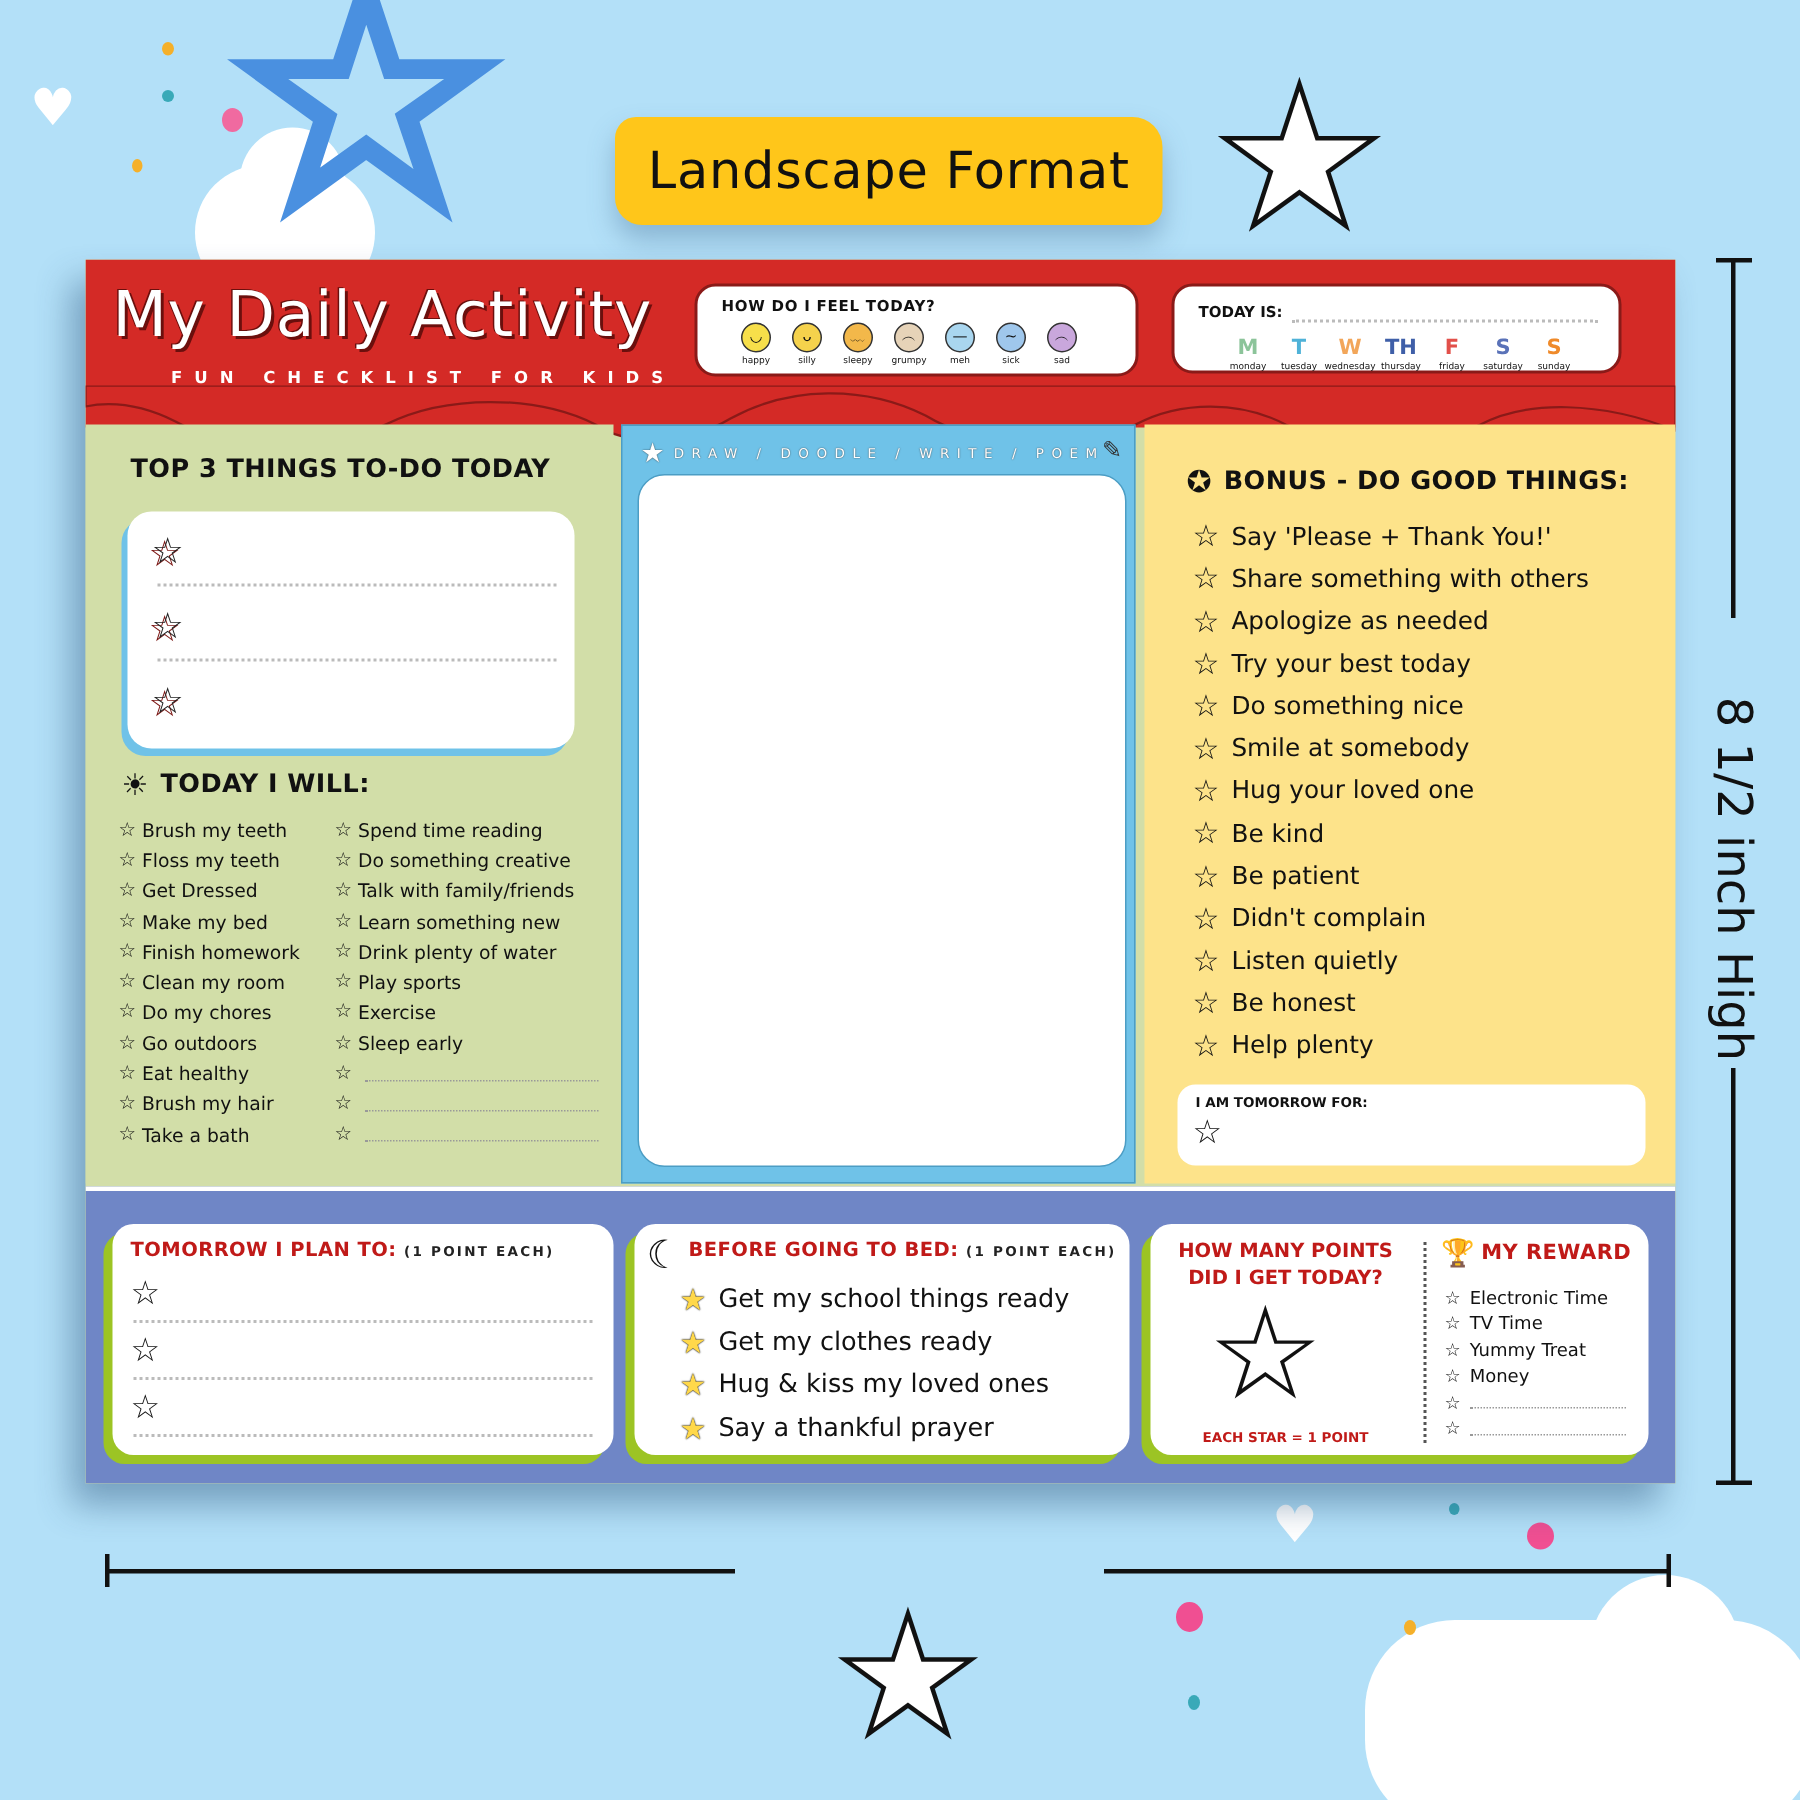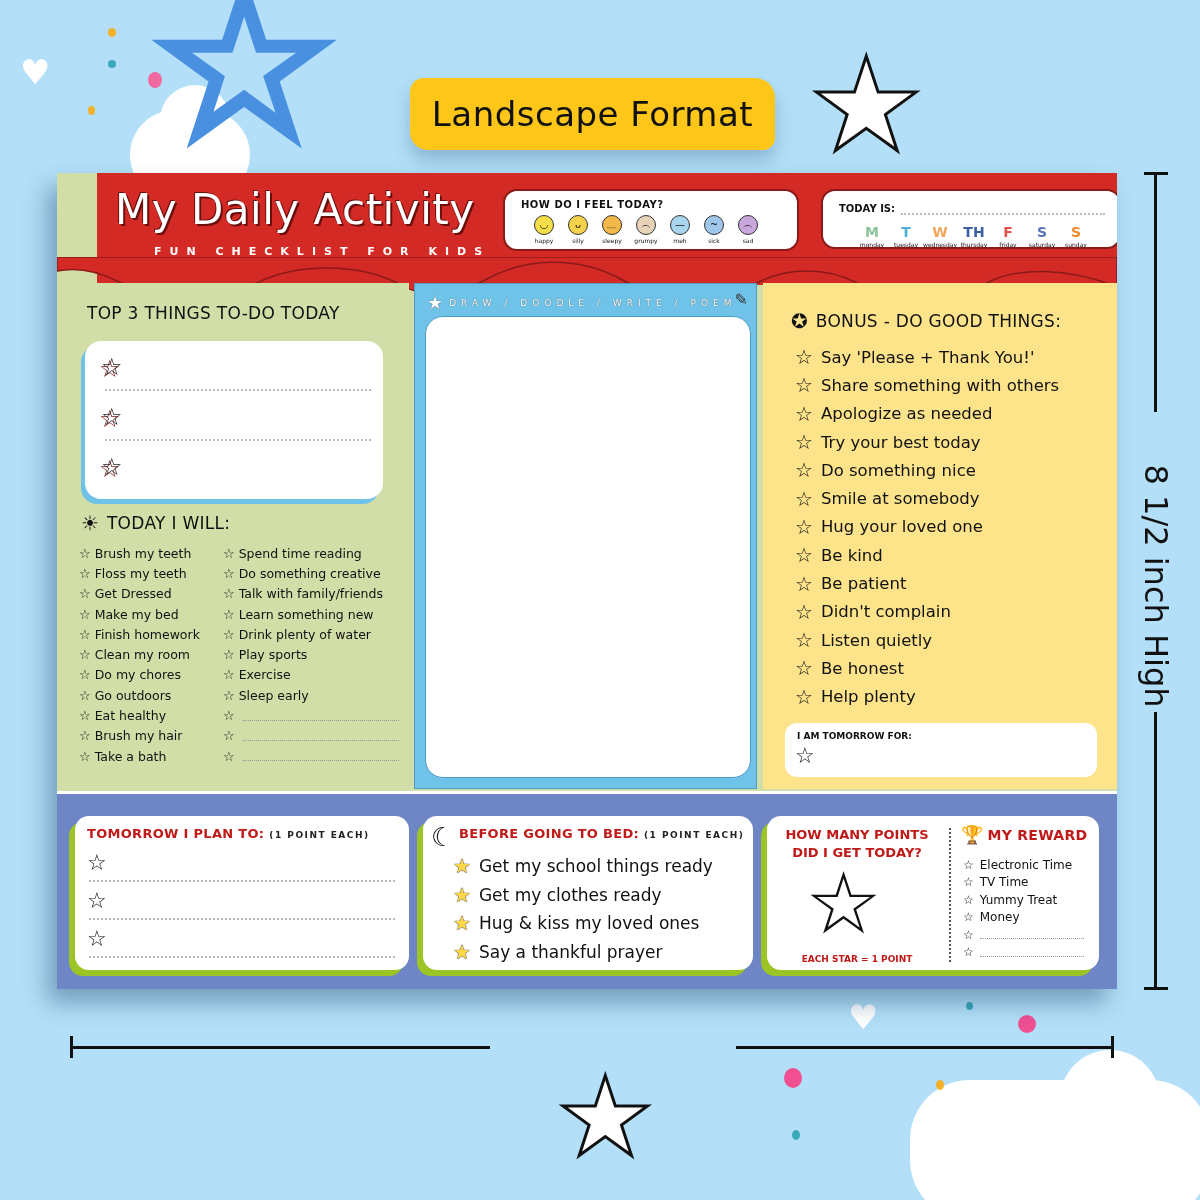--- a/index.html
+++ b/index.html
@@ -9,21 +9,21 @@
   
   .dot { position: absolute; border-radius: 50%; }
   .cloud { position: absolute; background: #fff; border-radius: 60px; }
   .heart { position: absolute; color: #fff; font-size: 34px; line-height: 1; }
 
   .title-badge { position: absolute; left: 410px; top: 78px; width: 365px; height: 72px; background: #ffc61a; border-radius: 14px 20px 12px 18px; box-shadow: 0 10px 18px rgba(60,100,140,0.35); display: flex; align-items: center; justify-content: center; }
   .title-badge span { font-family: "DejaVu Sans", sans-serif; font-size: 34px; color: #111; letter-spacing: 0.5px; }
 
   
   .sheet { position: absolute; left: 57px; top: 173px; width: 1060px; height: 816px; background: #d2dea8; box-shadow: -10px 14px 22px rgba(40,80,120,0.45); overflow: hidden; }
-  .header { position: absolute; left: 0; top: 0; width: 1060px; height: 112px; background: #d42a26; margin-left: 40px; }
+  .header { position: absolute; left: 0; top: 0; width: 1060px; height: 112px; background: #d42a26; }
   .wave { position: absolute; left: 0; top: 84px; width: 1060px; height: 60px; }
   .app-title { position: absolute; left: 18px; top: 12px; font-family: "DejaVu Sans", sans-serif; font-size: 42px; color: #fff; text-shadow: 2px 2px 0 #6b0f0d, -1px -1px 0 #6b0f0d; letter-spacing: 0.5px; }
   .subtitle { position: absolute; left: 57px; top: 72px; font-size: 11px; font-weight: bold; color: #fff; letter-spacing: 8px; }
 
   .feel-box { position: absolute; left: 406px; top: 16px; width: 296px; height: 62px; background: #fff; border-radius: 14px; border: 2px solid #8a1a18; }
   .feel-title { position: absolute; left: 16px; top: 8px; font-size: 10px; font-weight: bold; letter-spacing: 0.5px; }
   .faces { position: absolute; left: 28px; top: 24px; display: flex; gap: 12px; }
   .face { width: 22px; display: flex; flex-direction: column; align-items: center; }
   .face .circ { width: 20px; height: 20px; border-radius: 50%; border: 1.5px solid #333; display: flex; align-items: center; justify-content: center; font-size: 10px; line-height: 1; }
   .face .lbl { font-size: 6px; margin-top: 2px; white-space: nowrap; }
@@ -31,21 +31,21 @@
   .today-box { position: absolute; left: 724px; top: 16px; width: 300px; height: 60px; background: #fff; border-radius: 14px; border: 2px solid #8a1a18; }
   .today-title { position: absolute; left: 16px; top: 12px; font-size: 10px; font-weight: bold; }
   .today-line { position: absolute; left: 78px; top: 22px; width: 204px; border-bottom: 2px dotted #bbb; }
   .days { position: absolute; left: 36px; top: 34px; display: flex; gap: 8px; }
   .day { width: 26px; display: flex; flex-direction: column; align-items: center; }
   .day .big { font-size: 14px; font-weight: bold; line-height: 1; }
   .day .sm { font-size: 6px; margin-top: 2px; white-space: nowrap; }
 
   
   .left-col { position: absolute; left: 0; top: 110px; width: 352px; height: 506px; background: #d2dea8; }
-  .sec-head { font-family: "DejaVu Sans", sans-serif; font-weight: normal; font-size: 17px; color: #111; letter-spacing: 0.3px; }
+  .sec-head { font-family: "DejaVu Sans", sans-serif; font-weight: bold; font-size: 17px; color: #111; letter-spacing: 0.3px; }
   .top3-title { position: absolute; left: 30px; top: 20px; }
   .top3-box { position: absolute; left: 28px; top: 57px; width: 298px; height: 158px; background: #fff; border-radius: 16px; box-shadow: -4px 5px 0 #6fc2e8; }
   .top3-row { position: absolute; left: 16px; width: 272px; height: 48px; }
   .top3-row .star { position: absolute; left: 0; top: 8px; font-size: 24px; color: #222; text-shadow: -2px 2px 0 #7a1512; }
   .top3-row .line { position: absolute; left: 4px; top: 44px; width: 266px; border-bottom: 2px dotted #bbb; }
 
   .will-title { position: absolute; left: 24px; top: 230px; display: flex; align-items: center; gap: 8px; }
   .sun-icon { font-size: 20px; }
   .will-cols { position: absolute; left: 22px; top: 260px; display: flex; gap: 6px; }
   .will-col { display: flex; flex-direction: column; }

